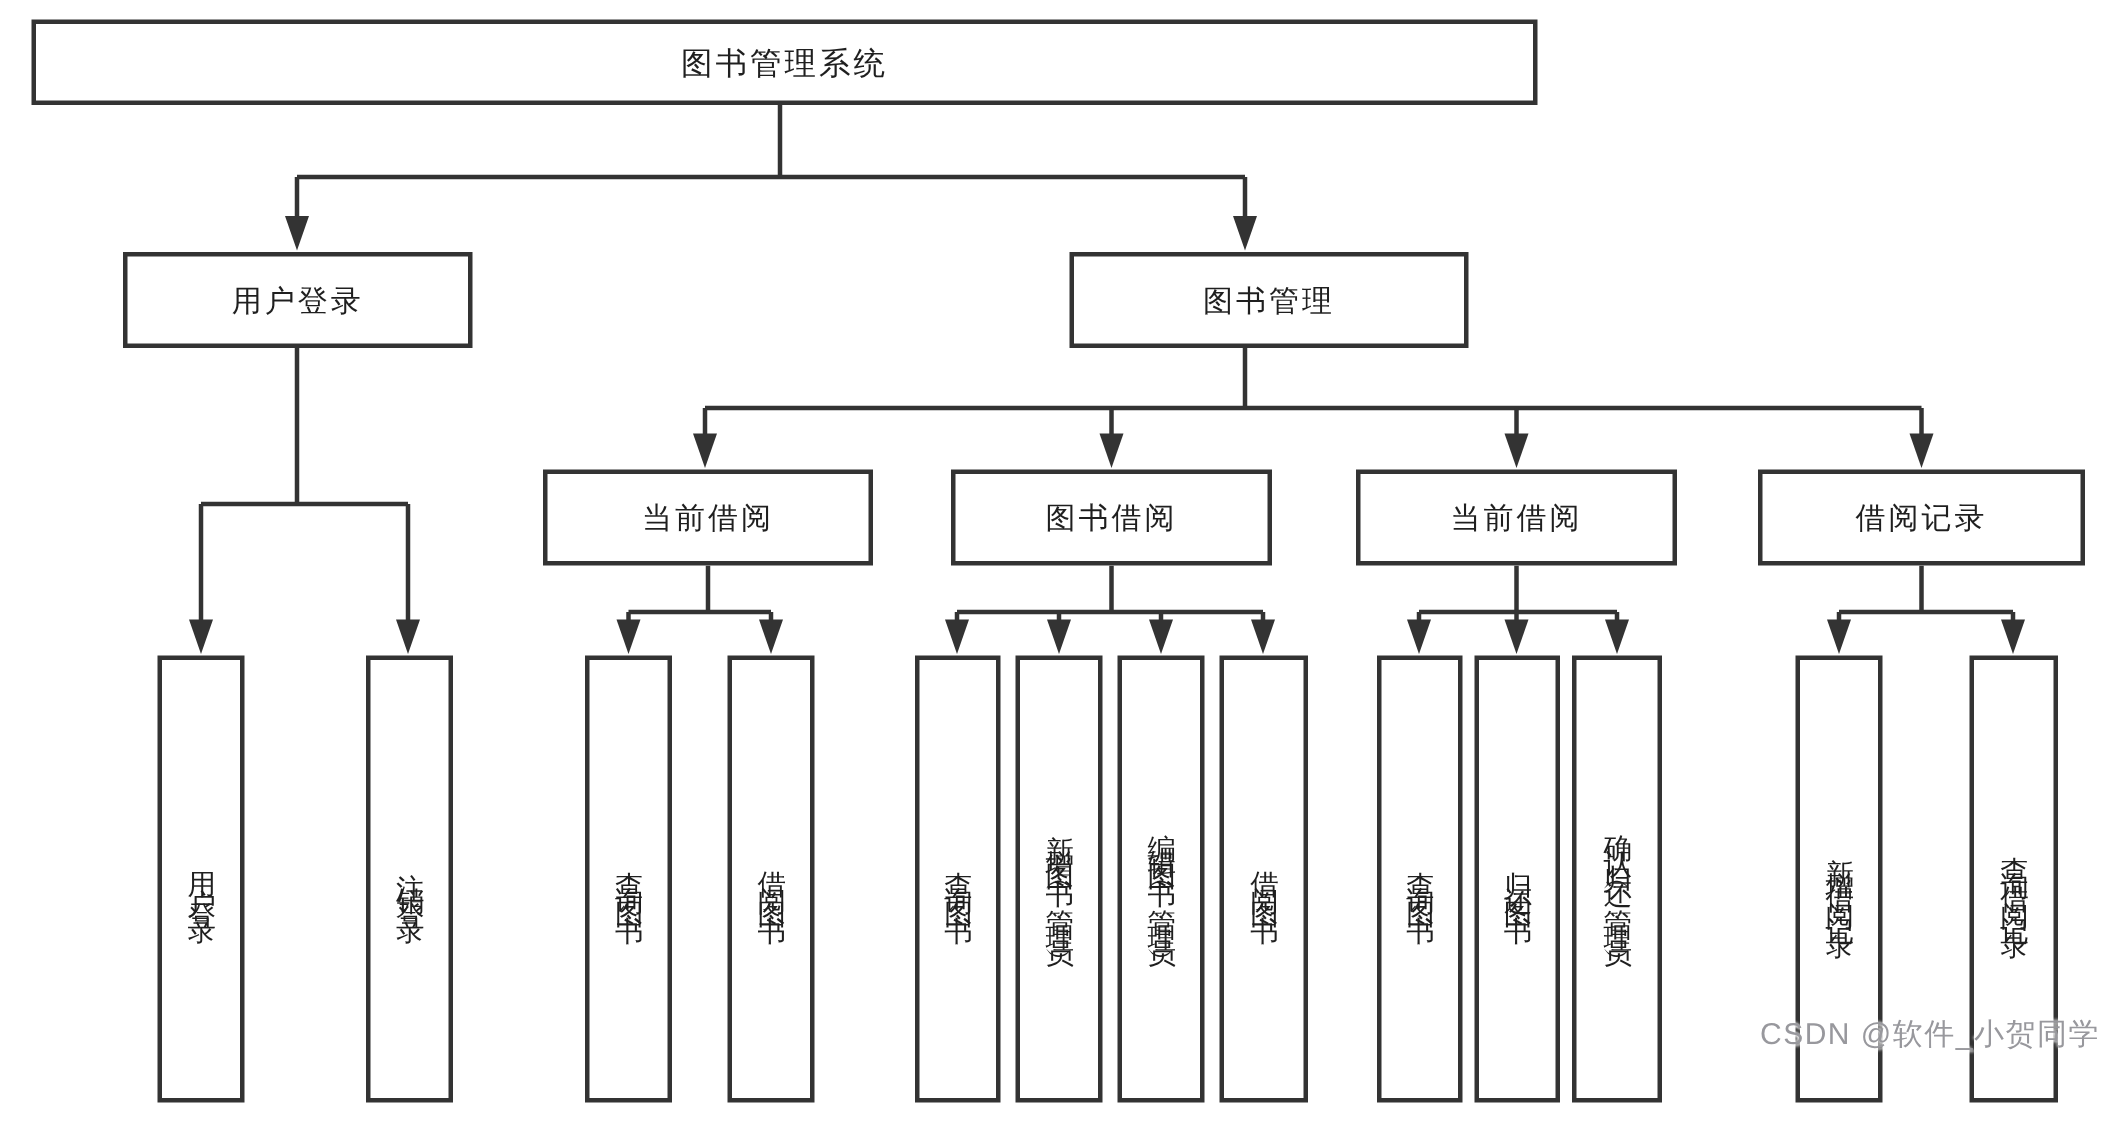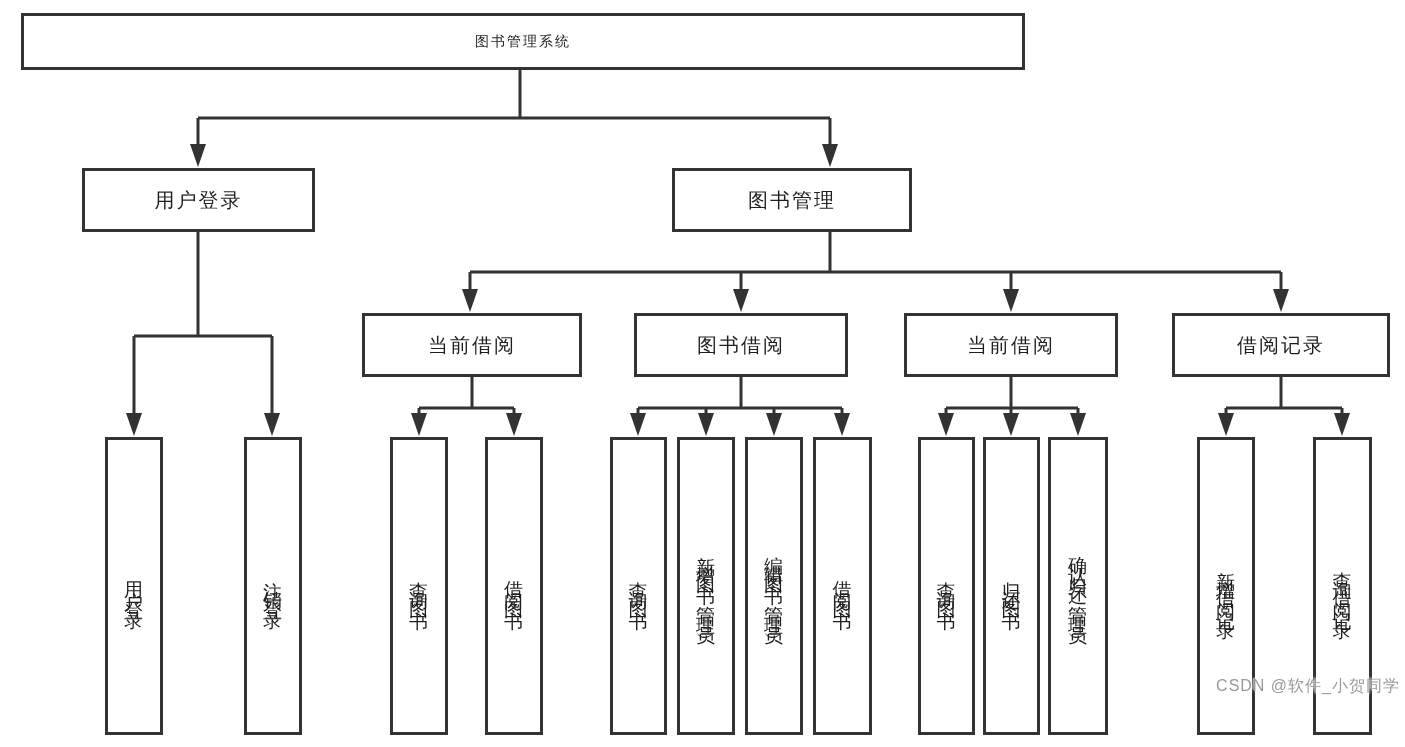--- a/index.html
+++ b/index.html
@@ -18,33 +18,33 @@
     background: #ffffff;
     border: 3px solid #333333;
     box-sizing: border-box;
     display: flex;
     align-items: center;
     justify-content: center;
     text-align: center;
     color: #1f1f1f;
   }
   .node.h { font-size: 20px; letter-spacing: 2px; }
-  .node.root { font-size: 14px; letter-spacing: 2px; }
+  .node.root { font-size: 21px; letter-spacing: 2px; }
   .node.v {
     writing-mode: vertical-rl;
     text-orientation: mixed;
     font-size: 19px;
     letter-spacing: 10px;
     line-height: 1;
   }
   .watermark {
     position: absolute;
     top: 676px;
     right: 5px;
-    font-size: 16px;
+    font-size: 20px;
     color: #98989d;
     letter-spacing: 1px;
     text-shadow: 1px 1px 2px rgba(255,255,255,0.95), -1px -1px 2px rgba(255,255,255,0.95);
     white-space: nowrap;
   }
 </style>
 </head>
 <body>
 
 <div class="canvas">
@@ -111,21 +111,21 @@
       <polygon points="1003,413 1019,413 1011,436"></polygon>
       <polygon points="1070,413 1086,413 1078,436"></polygon>
       <polygon points="1218,413 1234,413 1226,436"></polygon>
       <polygon points="1334,413 1350,413 1342,436"></polygon>
     </g>
   </svg>
 
   <div class="node h root" style="left:21px; top:13px; width:1004px; height:57px;">图书管理系统</div>
 
   <div class="node h" style="left:82px; top:168px; width:233px; height:64px;">用户登录</div>
-  <div class="node h" style="left:672px; top:168px; width:240px; height:64px;">图书管理</div>
+  <div class="node h" style="left:713px; top:168px; width:266px; height:64px;">图书管理</div>
 
   <div class="node h" style="left:362px; top:313px; width:220px; height:64px;">当前借阅</div>
   <div class="node h" style="left:634px; top:313px; width:214px; height:64px;text-align:right;">图书借阅</div>
   <div class="node h" style="left:1172px; top:313px; width:218px; height:64px;">借阅记录</div>
   <div class="node h" style="left:904px; top:313px; width:214px; height:64px;">当前借阅</div>
 
   <div class="node v" style="left:105px; top:437px; width:58px; height:298px;">用户登录</div>
   <div class="node v" style="left:244px; top:437px; width:58px; height:298px;">注销登录</div>
 
   <div class="node v" style="left:390px; top:437px; width:58px; height:298px;">查询图书</div>

